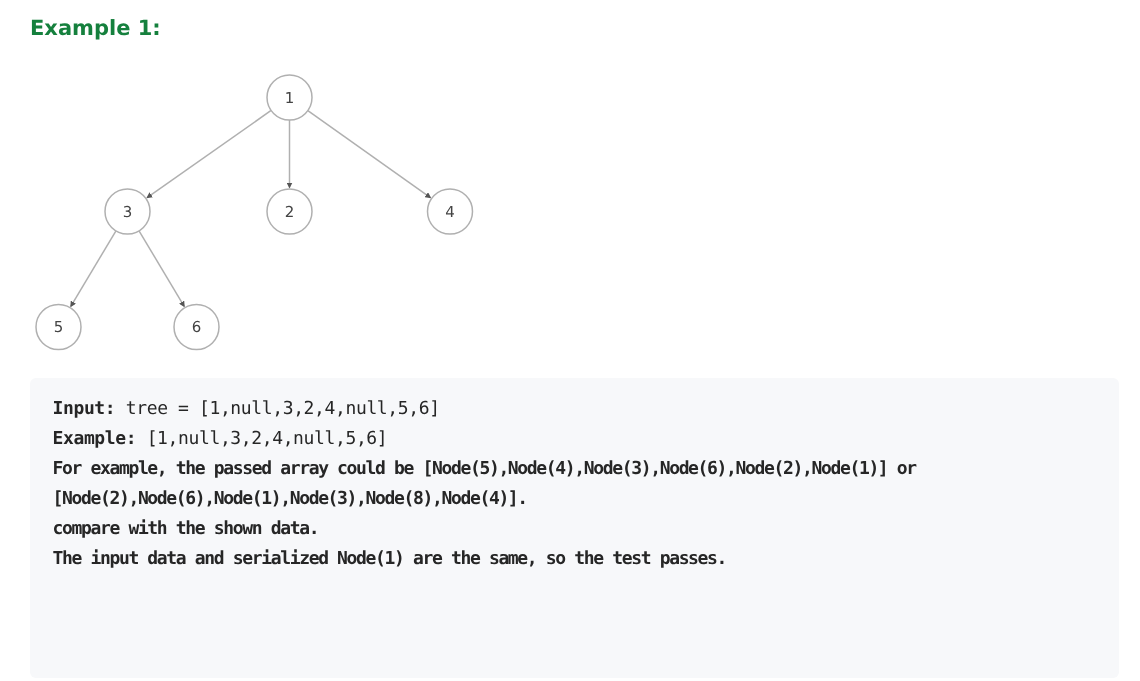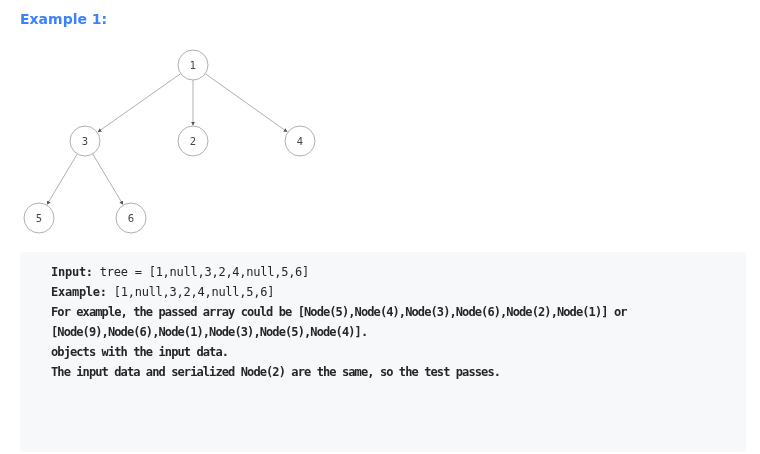--- a/index.html
+++ b/index.html
@@ -1,20 +1,20 @@
 <!DOCTYPE html>
 <html><head>
 <meta charset="utf-8">
 <style>
   html, body { margin: 0; padding: 0; background: #ffffff; }
   body { width: 760px; height: 454px; position: relative; overflow: hidden; font-family: "DejaVu Sans", sans-serif; }
-  .title { position: absolute; left: 20px; top: 11px; font-size: 14px; font-weight: bold; color: #3b82f6; }
+  .title { position: absolute; left: 20px; top: 11px; font-size: 14px; font-weight: bold; color: #15803d; }
   .tree { position: absolute; left: 0; top: 0; }
   .code-block { position: absolute; left: 20px; top: 252px; width: 726px; height: 200px; background: #f7f8fa; border-radius: 4px; box-sizing: border-box; padding: 10px 15px; }
-  .line { font-family: "DejaVu Sans Mono", monospace; font-size: 12px; line-height: 20px; color: #262626; white-space: pre; letter-spacing: -0.25px; margin-left: 16px; }
+  .line { font-family: "DejaVu Sans Mono", monospace; font-size: 12px; line-height: 20px; color: #262626; white-space: pre; letter-spacing: -0.25px; }
   .line b { font-weight: bold; }
   .narrow { letter-spacing: -0.9px; font-weight: bold; }
 </style>
 </head>
 <body>
 
 <div class="title">Example 1:</div>
 
 <svg class="tree" width="760" height="250" xmlns="http://www.w3.org/2000/svg">
   <defs>
@@ -54,16 +54,16 @@
         <circle cx="131" cy="218" r="15" fill="#ffffff" stroke="#b0b0b0" stroke-width="1"></circle>
         <text x="131" y="221.5" text-anchor="middle" font-size="10" font-family="DejaVu Sans, sans-serif" fill="#444444">6</text>
       </g>
     </g>
 </svg>
 
 <div class="code-block">
   <div class="line"><b>Input:</b><span> tree = [1,null,3,2,4,null,5,6]</span></div>
   <div class="line"><b>Example:</b><span> [1,null,3,2,4,null,5,6]</span></div>
   <div class="line narrow">For example, the passed array could be [Node(5),Node(4),Node(3),Node(6),Node(2),Node(1)] or</div>
-  <div class="line narrow">[Node(9),Node(6),Node(1),Node(3),Node(5),Node(4)].</div>
-  <div class="line narrow">objects with the input data.</div>
-  <div class="line narrow">The input data and serialized Node(2) are the same, so the test passes.</div>
+  <div class="line narrow">[Node(2),Node(6),Node(1),Node(3),Node(8),Node(4)].</div>
+  <div class="line narrow">compare with the shown data.</div>
+  <div class="line narrow">The input data and serialized Node(1) are the same, so the test passes.</div>
 </div>
 
 </body></html>

